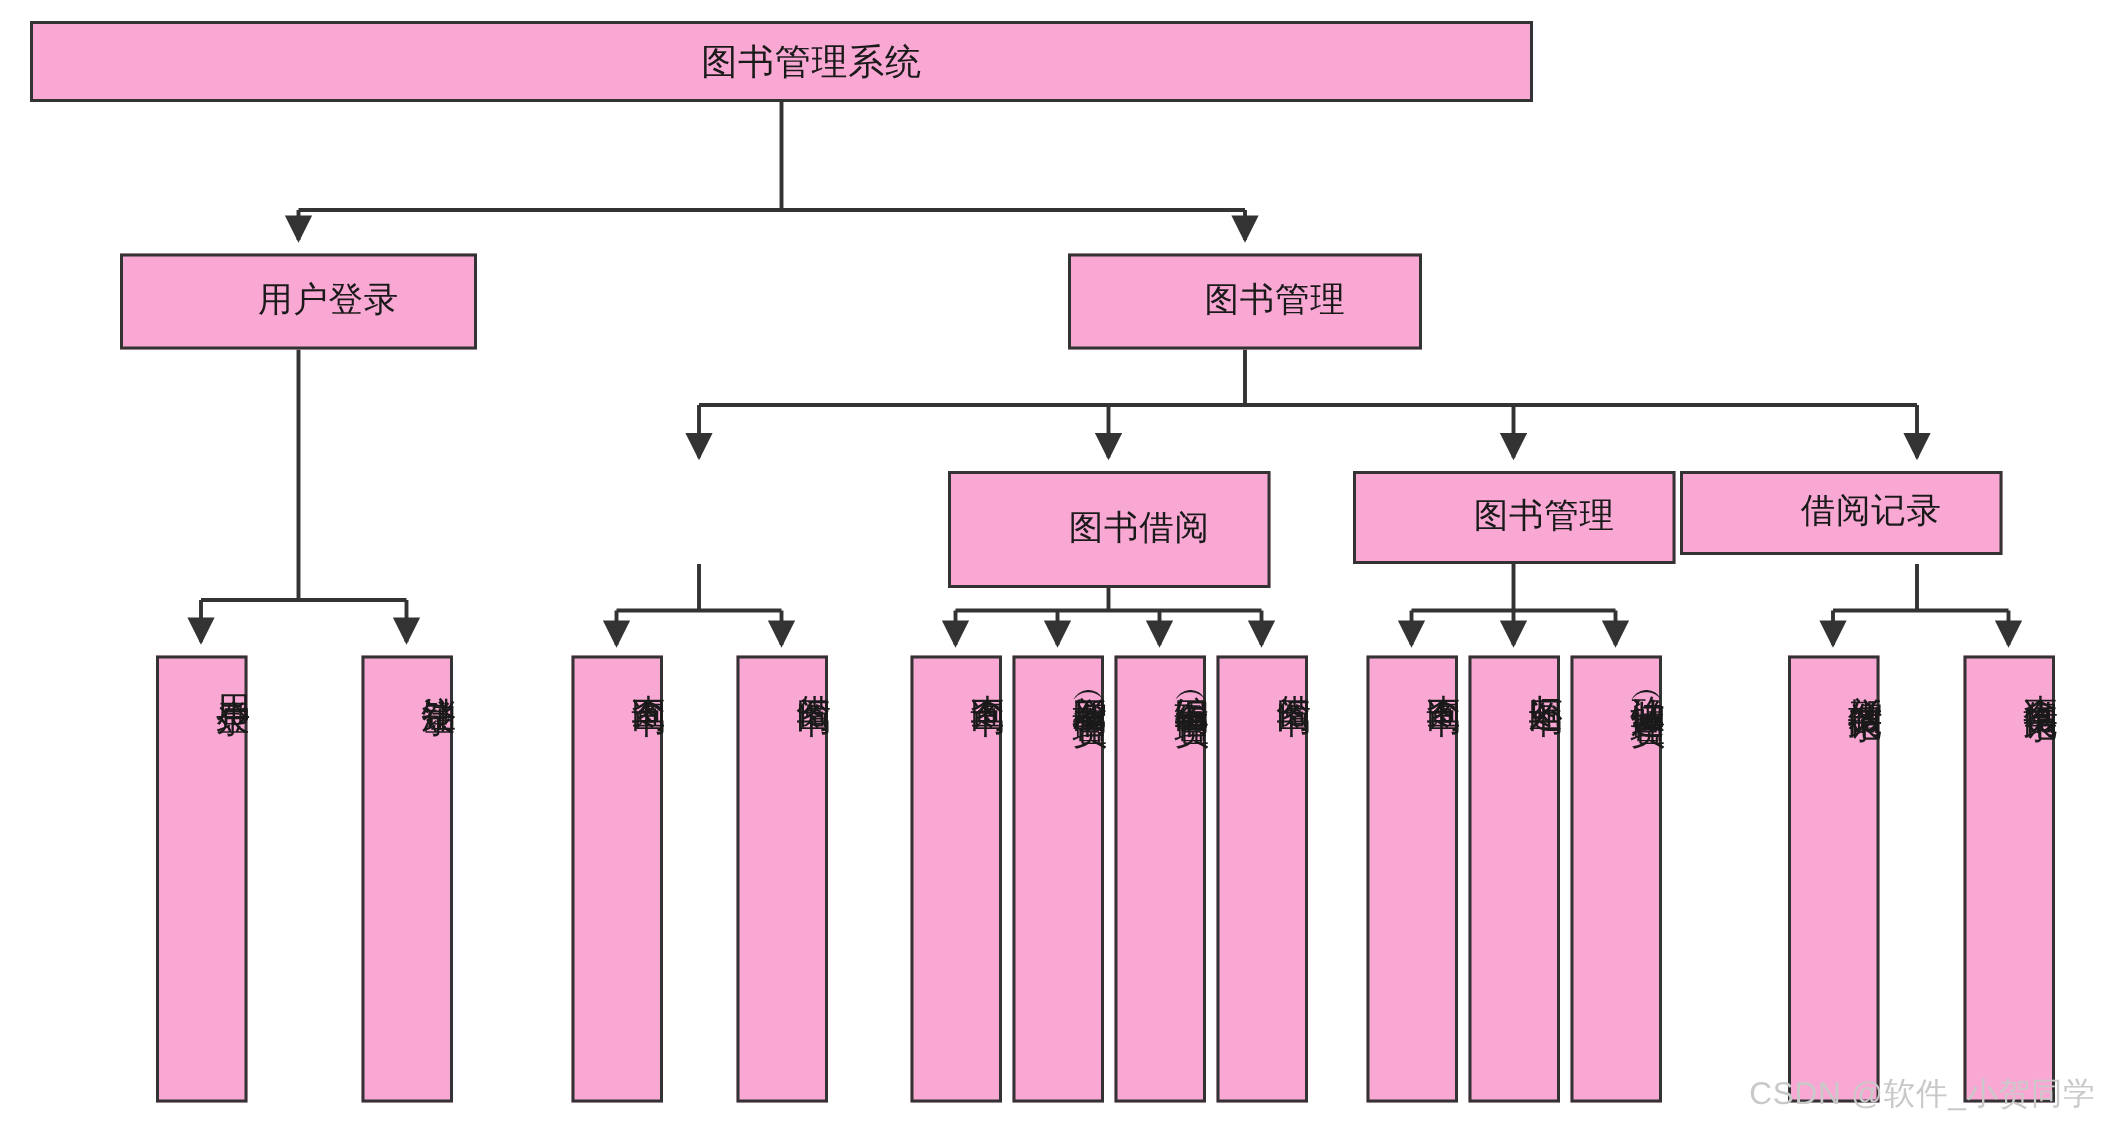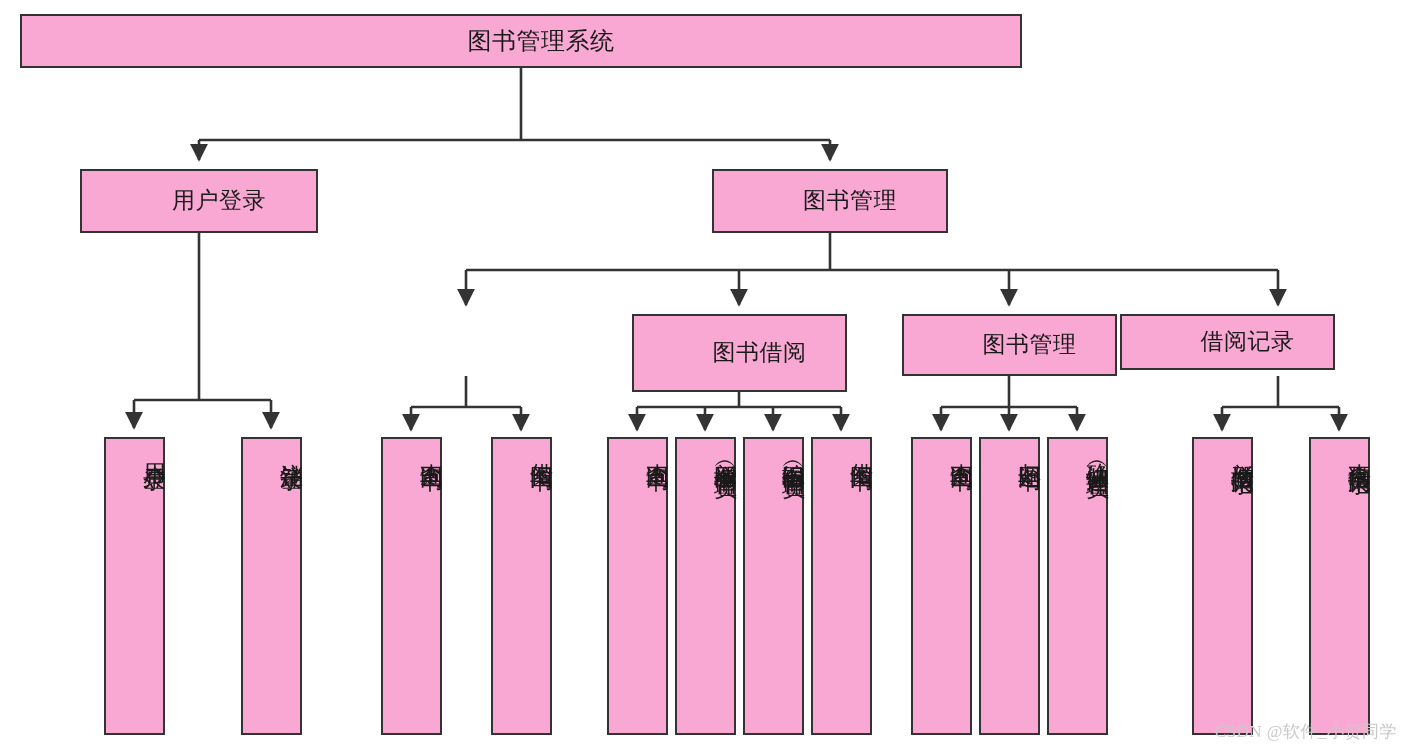--- a/index.html
+++ b/index.html
@@ -60,26 +60,26 @@
     text-orientation: upright;
     font-size: 23px;
     letter-spacing: 2px;
     line-height: 1;
     margin: 0 auto;
   }
   .watermark {
     position: absolute;
     right: 8px;
     bottom: 4px;
-    font-size: 17px;
+    font-size: 21px;
     color: #c9c9c9;
     letter-spacing: 0.5px;
     z-index: 3;
     white-space: nowrap;
-    font-family: Liberation Serif, serif;
+    font-family: Liberation Sans, sans-serif;
   }
 </style>
 </head>
 <body>
 
 <div id="canvas">
 
   <svg id="edges" viewBox="0 0 1405 747" xmlns="http://www.w3.org/2000/svg">
     <defs>
       <marker id="arrow" viewBox="0 0 10 10" refX="9" refY="5" markerWidth="7" markerHeight="7" orient="auto-start-reverse">

